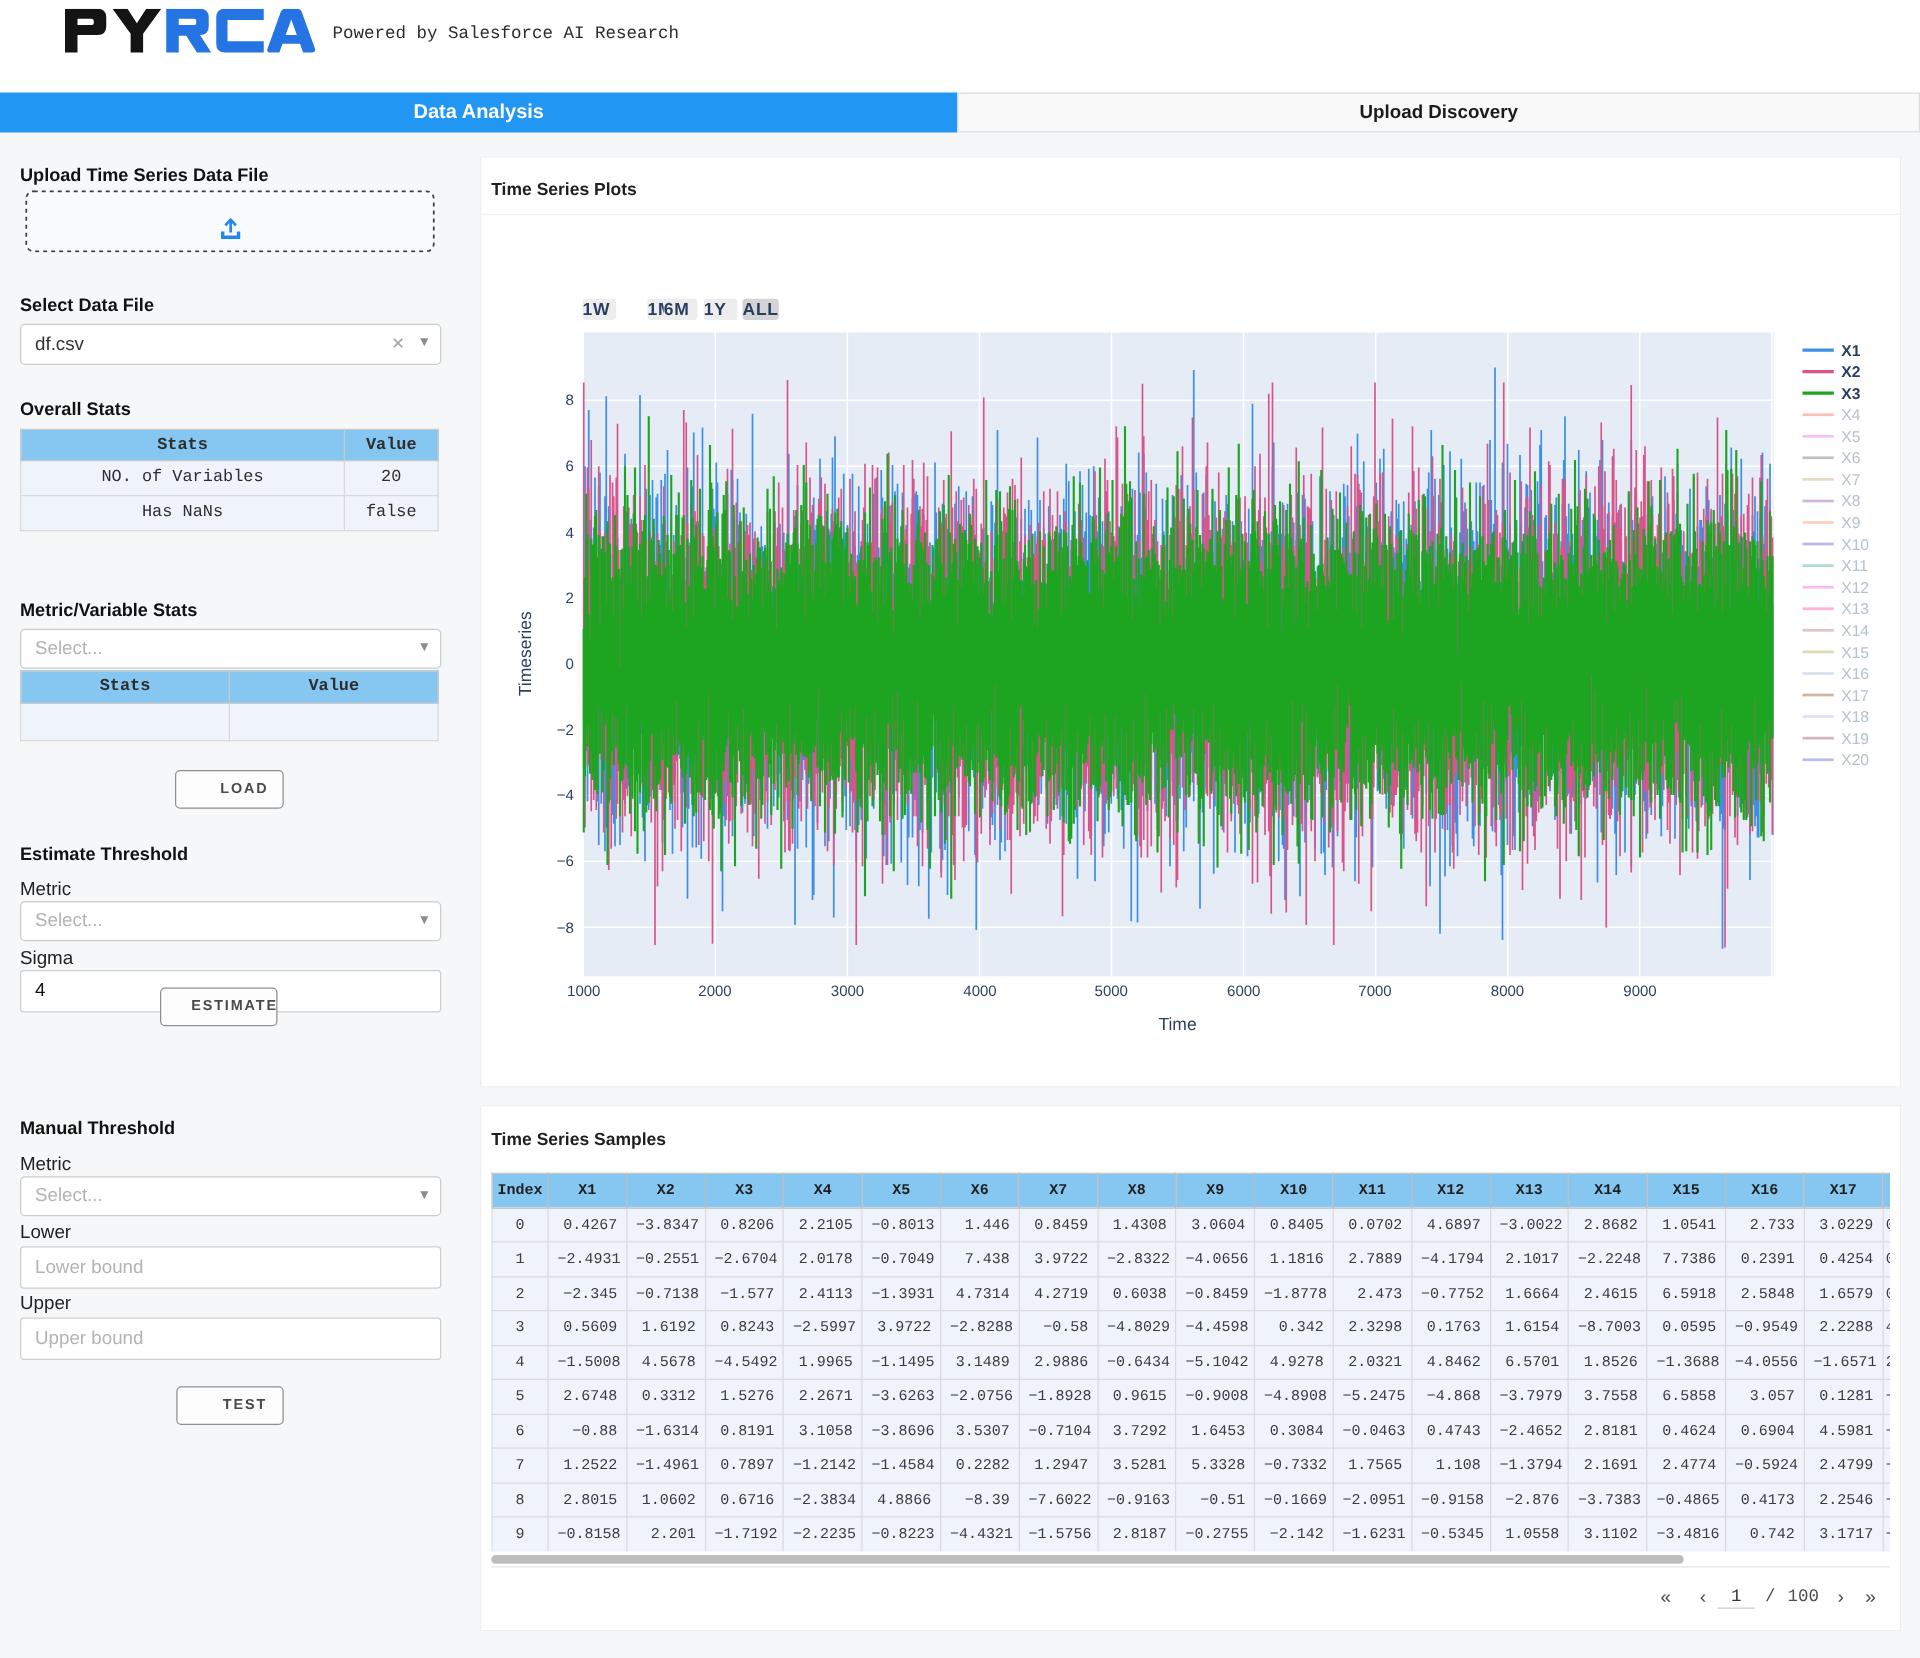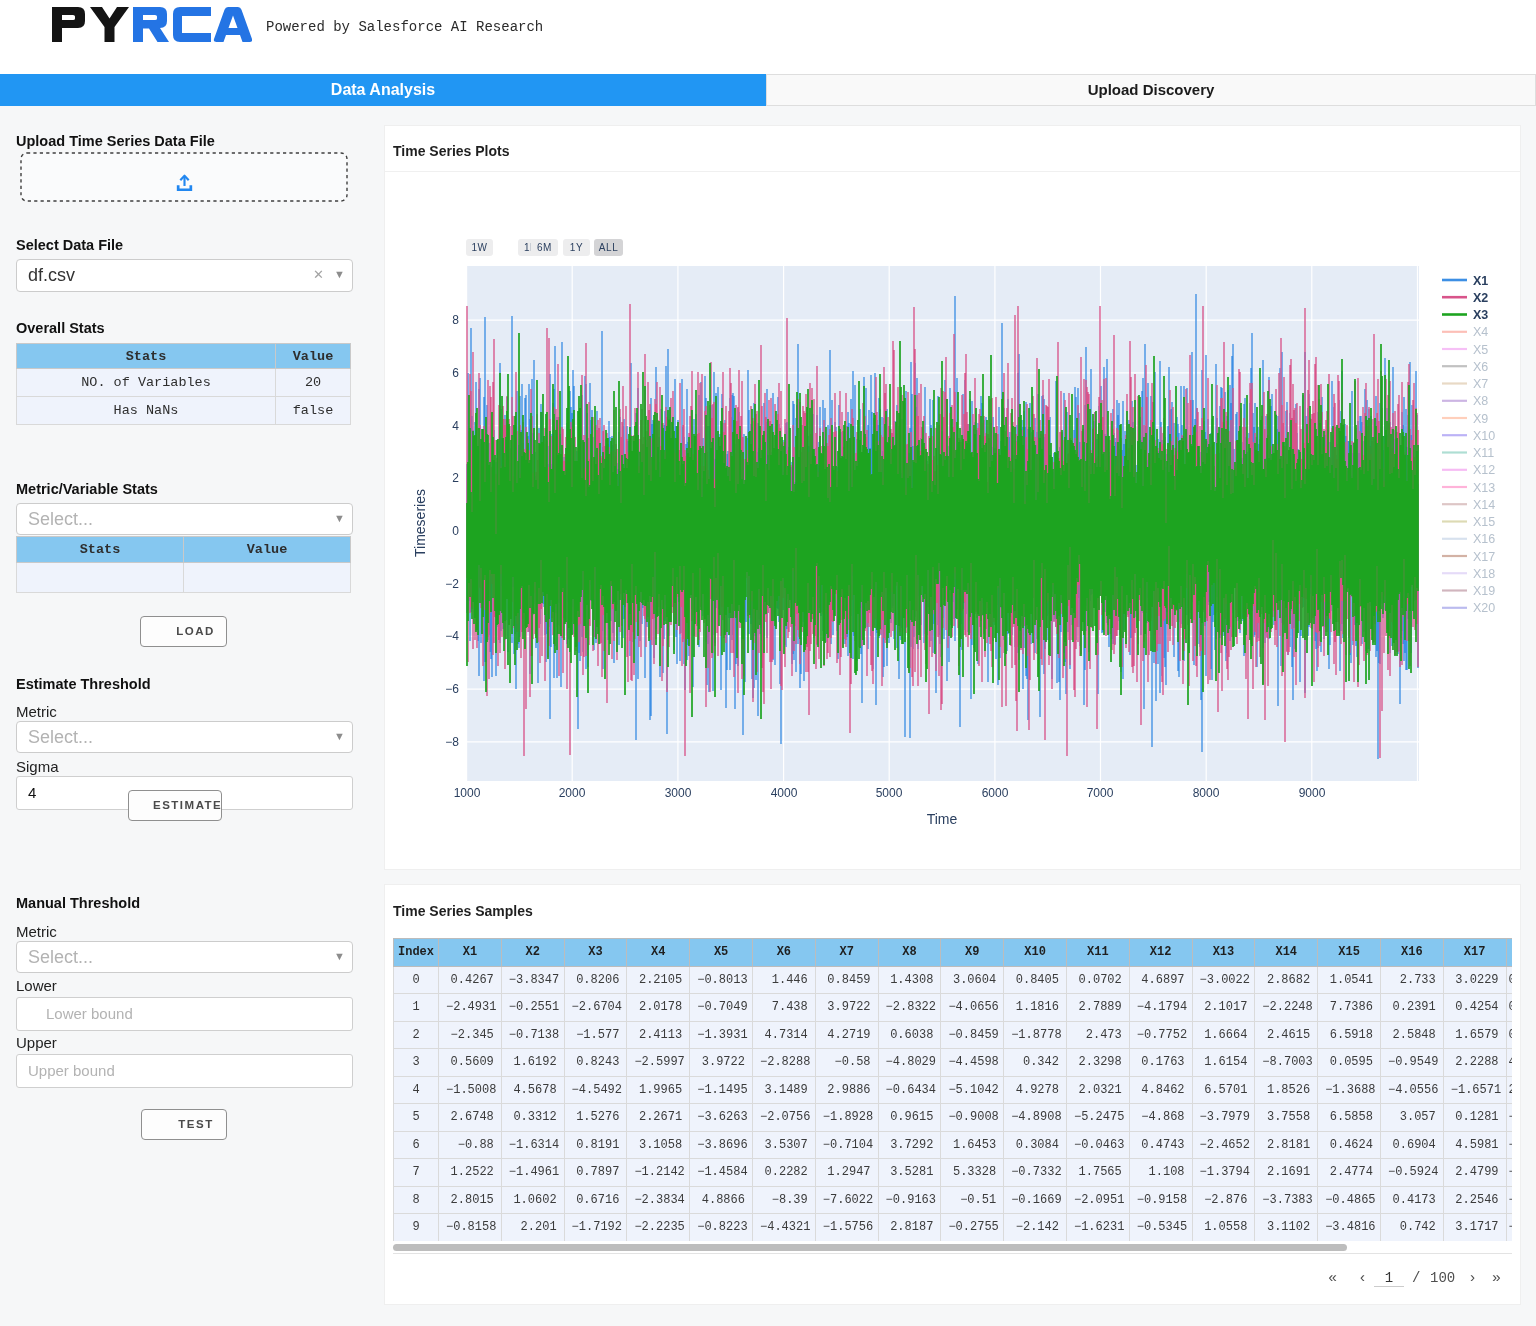--- a/index.html
+++ b/index.html
@@ -17,32 +17,32 @@
 
 .card { background:#fff; border:1px solid #efefef; }
 #cardPlot { left:384px; top:125px; width:1137px; height:745px; }
 #cardSmp  { left:384px; top:884px; width:1137px; height:421px; }
 .cardTitle { font-weight:bold; font-size:14px; color:#1f1f1f; }
 
 
 .h1 { font-weight:bold; font-size:14.5px; color:#111; }
 .lbl { font-size:15px; color:#222; }
 #upbox { left:20px; top:152px; width:328px; height:50px; }
-.dd { background:#fff; border:1px solid #ccc; border-radius:4px; font-size:18px; color:#333; }
+.dd { background:#fff; border:1px solid #ccc; border-radius:4px; font-size:15px; color:#333; }
 .ph { color:#b3b3b3 !important; }
 .inp { background:#fff; border:1px solid #cfcfcf; border-radius:3px; font-size:15px; color:#111; }
 .btn { background:#fdfdfd; border:1px solid #8f8f8f; border-radius:4px; font-size:11.5px; font-weight:bold; letter-spacing:1.5px; color:#4a4a4a; text-align:center;padding-left:24px; }
 
 
 table.st { border-collapse:collapse; font-family:"Liberation Mono", monospace; font-size:13.5px; color:#2e2e2e; table-layout:fixed; }
 table.st th { background:#85c7f0; font-weight:bold; border:1px solid #c9c9c9; text-align:center; }
 table.st td { background:#eff3fc; border:1px solid #d9d9d9; text-align:center; }
 
 
-.rb { position:absolute; top:239px; height:17px; background:#ededee; border-radius:3px; color:#2a3f5f; font-size:10px; font-weight:normal; text-align:center; line-height:17px; letter-spacing:0.6px; }
+.rb { position:absolute; top:239px; height:17px; background:#ededee; border-radius:3px; color:#2a3f5f; font-size:14px; font-weight:bold; text-align:left; line-height:17px; letter-spacing:0.6px; }
 
 
 #smpwrap { position:absolute; left:393px; top:938px; width:1119px; height:303px; overflow:hidden; }
 table.smp { border-collapse:collapse; table-layout:fixed; font-family:"Liberation Mono", monospace; font-size:12px; color:#3b3b3b; width:1176px; }
 table.smp th { background:#85c7f0; border:1px solid #bcbcbc; font-weight:bold; height:27.5px; text-align:center; padding:0 2px; color:#1f1f1f; }
 table.smp td { background:#eff3fc; border:1px solid #dadada; height:27.5px; text-align:right; padding:0 7px; }
 table.smp td.ix { text-align:center; padding:0 2px; }
 table.smp col.c0 { width:45px; }
 table.smp col.cx { width:62.8px; }
 
@@ -138,21 +138,21 @@
 <div class="abs" style="left:334px;top:721px;height:32px;line-height:30px;color:#8c8c8c;font-size:11px">▼</div>
 <div class="abs lbl" style="left:16px;top:758px">Sigma</div>
 <div class="abs inp" style="left:16px;top:776px;width:337px;height:34px;line-height:32px;padding-left:11px">4</div>
 <div class="abs btn" style="left:128px;top:790px;width:94px;height:31px;line-height:29px">ESTIMATE</div>
 
 <div class="abs h1" style="left:16px;top:895px">Manual Threshold</div>
 <div class="abs lbl" style="left:16px;top:923px">Metric</div>
 <div class="abs dd ph" style="left:16px;top:941px;width:337px;height:32px;line-height:30px;padding-left:11px">Select...</div>
 <div class="abs" style="left:334px;top:941px;height:32px;line-height:30px;color:#8c8c8c;font-size:11px">▼</div>
 <div class="abs lbl" style="left:16px;top:977px">Lower</div>
-<div class="abs inp ph" style="left:16px;top:997px;width:337px;height:34px;line-height:32px;padding-left:29px">Lower bound</div>
+<div class="abs inp ph" style="left:16px;top:997px;width:337px;height:34px;line-height:32px;padding-left:11px">Lower bound</div>
 <div class="abs lbl" style="left:16px;top:1034px">Upper</div>
 <div class="abs inp ph" style="left:16px;top:1054px;width:337px;height:34px;line-height:32px;padding-left:11px">Upper bound</div>
 <div class="abs btn" style="left:141px;top:1109px;width:86px;height:31px;line-height:29px">TEST</div>
 
 <div class="abs card" id="cardPlot"></div>
 <div class="abs cardTitle" style="left:393px;top:143px">Time Series Plots</div>
 <div class="abs" style="left:385px;top:171px;width:1135px;height:1px;background:#f0f0f0"></div>
 <svg width="1137" height="745" viewBox="384 125 1137 745" style="position:absolute;left:384px;top:125px" xmlns="http://www.w3.org/2000/svg">
 <rect x="467" y="266" width="952" height="515" fill="#e5ecf6"></rect>
 <g stroke="#fff" stroke-width="1.2" fill="none">

